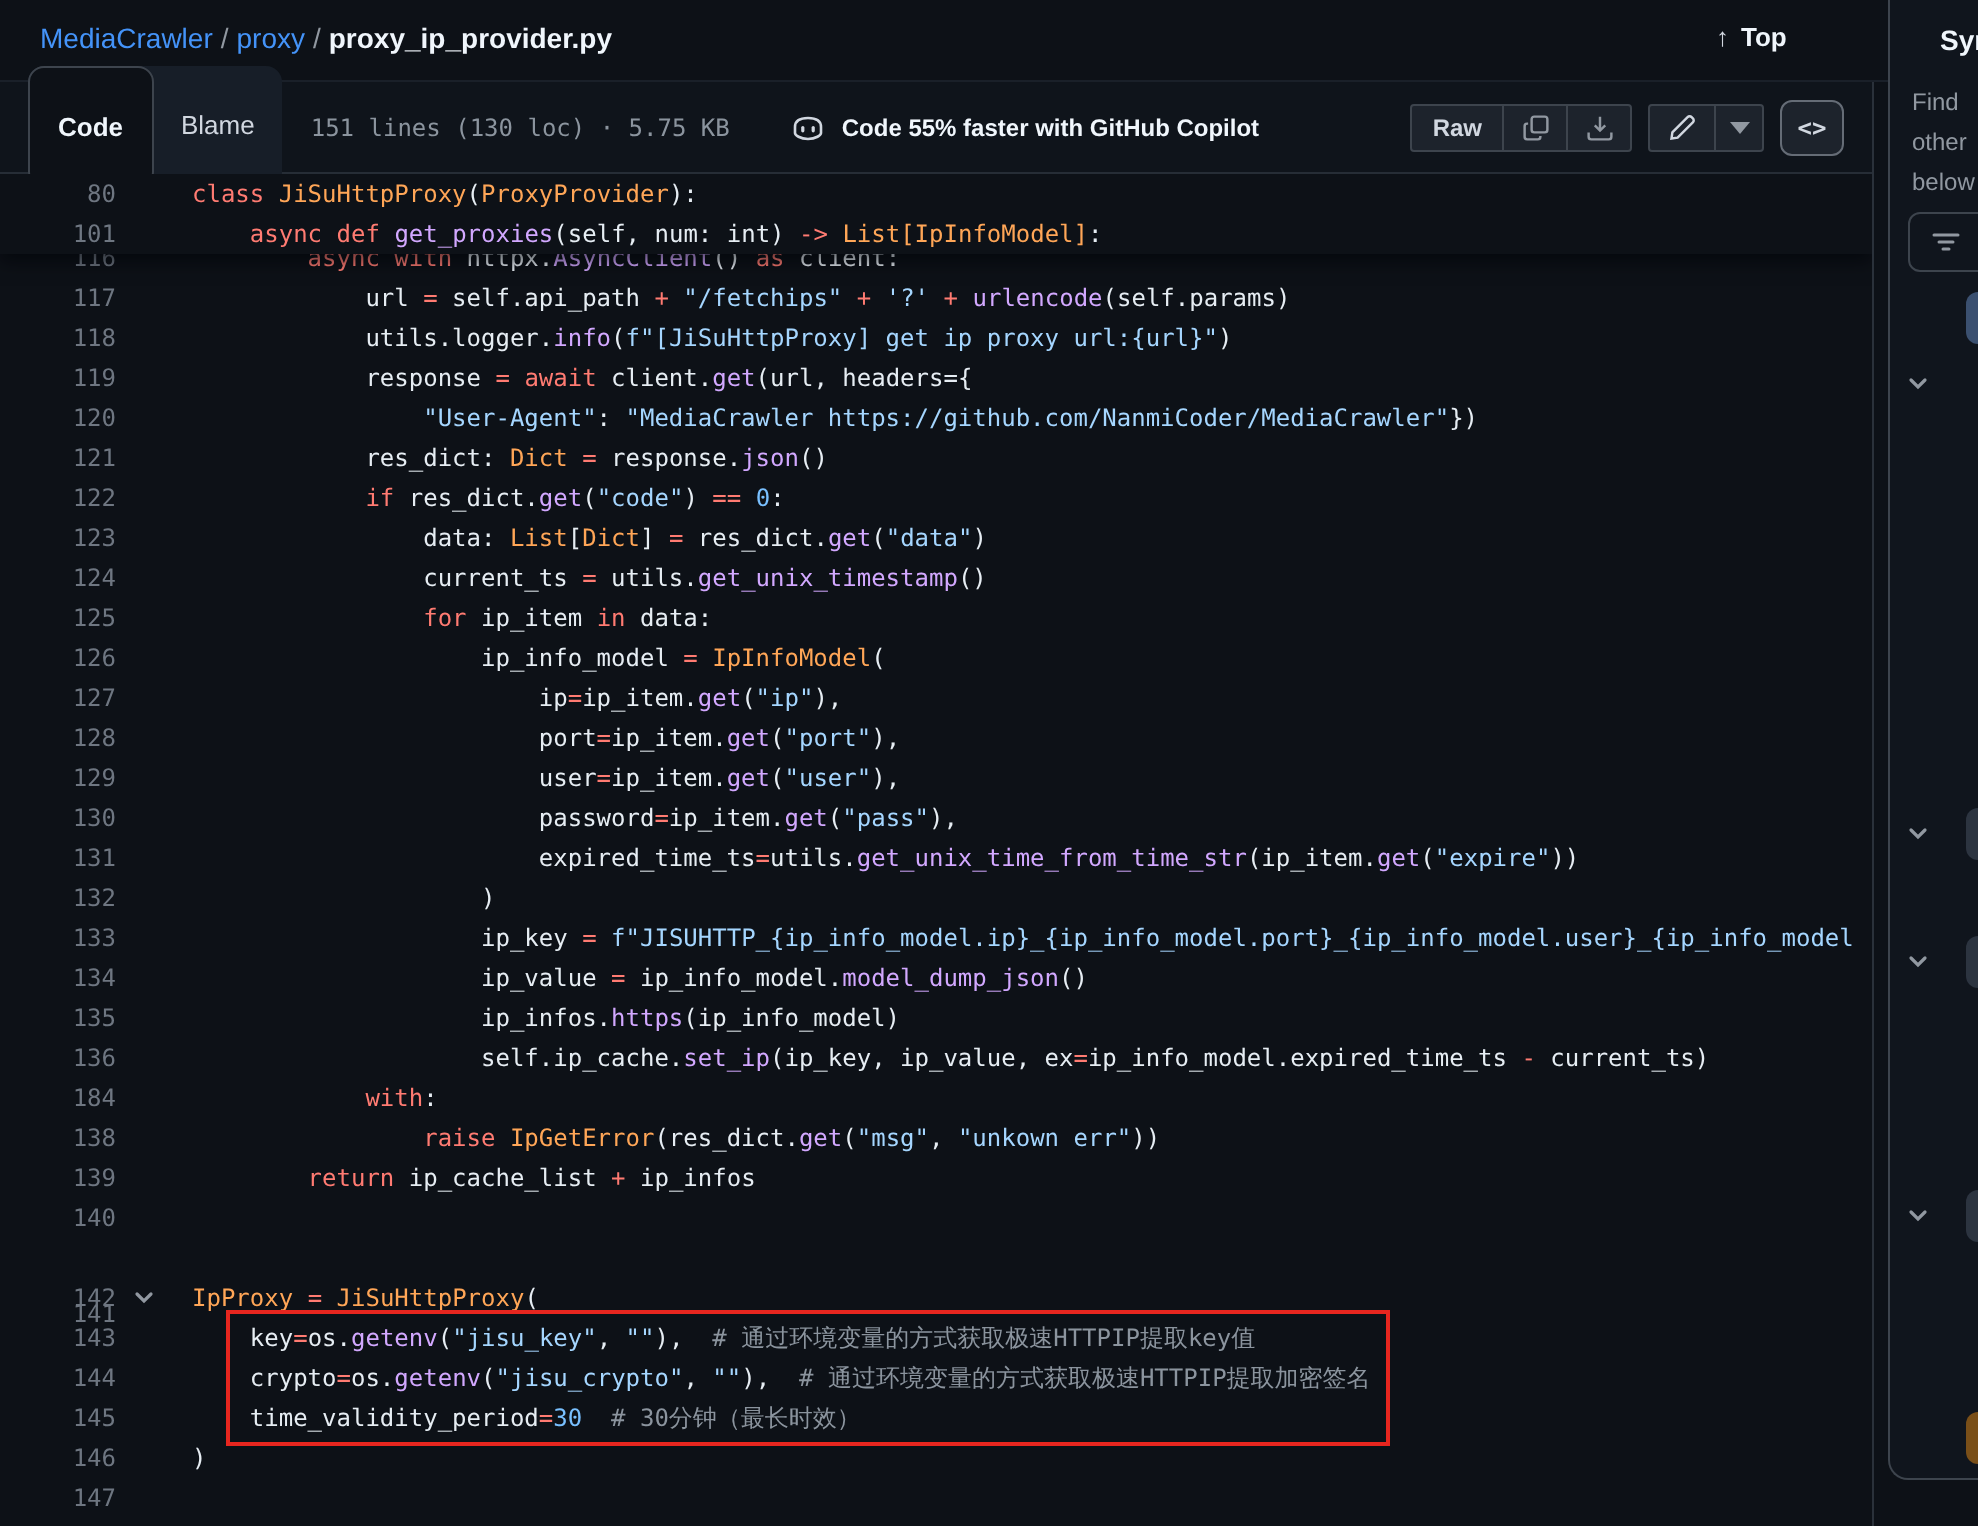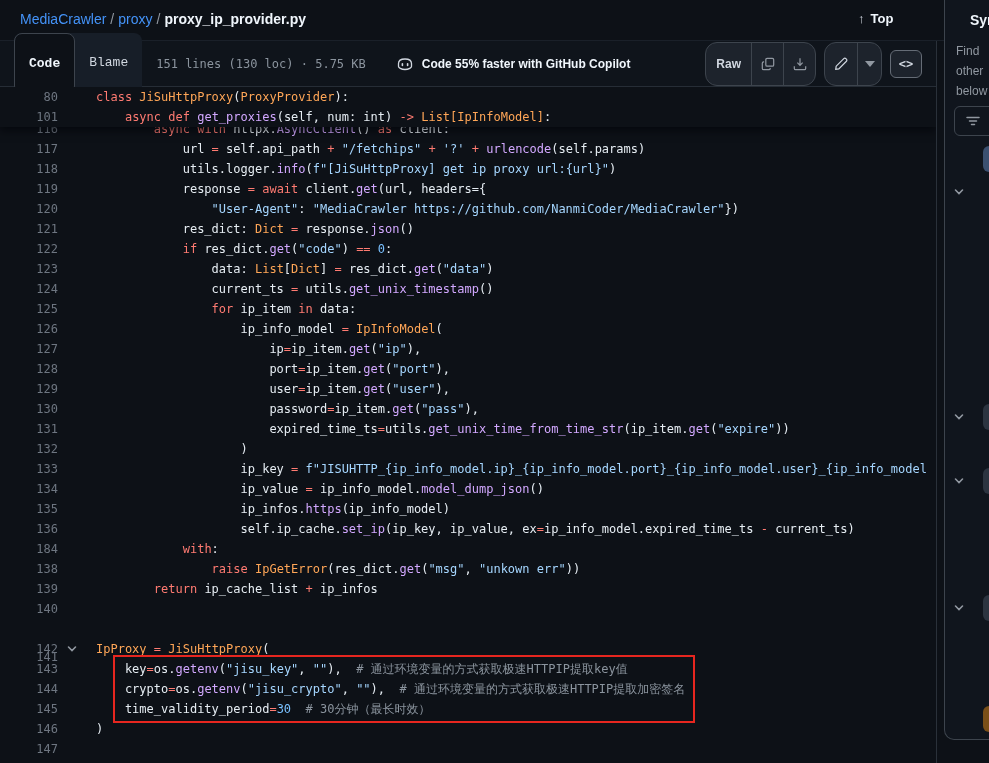--- a/index.html
+++ b/index.html
@@ -19,29 +19,29 @@
 
   
   .card { position:absolute; left:0; top:41px; width:937px; height:722px;
     background:#0d1117; border-right:1px solid #2a313a; }
 
   
   .toolbar { position:absolute; left:0; top:0; width:100%; height:46px;
     background:#0f141b; border-bottom:1px solid #262d36;
     display:flex; align-items:center; padding:0 14px; }
   .seg { display:flex; background:#171e28; border-radius:8px; align-items:stretch; flex:0 0 auto; }
-  .seg-btn { padding:22px 14px; font-size:13px; color:#d1d7e0; border-radius:8px; cursor:pointer;font-family:Liberation Mono, monospace; }
+  .seg-btn { padding:22px 14px; font-size:13px; color:#d1d7e0; border-radius:8px; cursor:pointer; }
   .seg-btn.on { background:#0d1117; border:1px solid #3d444d; color:#f0f6fc; font-weight:600; }
   .stats { margin-left:14px; font-family:"DejaVu Sans Mono", monospace; font-size:12px;
     color:#8b949e; white-space:nowrap; }
   .copilot { display:flex; align-items:center; gap:8px; margin-left:30px; cursor:pointer; }
   .copilot-text { font-size:12px; font-weight:700; color:#f0f6fc; white-space:nowrap; }
   .tb-right { margin-left:auto; display:flex; align-items:center; gap:8px; }
-  .btn-group { display:flex; border:1px solid #3d444d; border-radius:12px; overflow:hidden;
-    background:#1d232c; height:44px; }
+  .btn-group { display:flex; border:1px solid #3d444d; border-radius:2px; overflow:hidden;
+    background:#1d232c; height:24px; }
   .btn-seg { display:flex; align-items:center; justify-content:center; padding:0 10px;
     color:#d1d7e0; font-size:12px; font-weight:600; cursor:pointer; }
   .btn-seg + .btn-seg { border-left:1px solid #3d444d; }
   .btn-seg.icon { width:32px; padding:0; }
   .btn-sym { width:32px; height:28px; border:1px solid #656c76; border-radius:6px;
     background:#1d232c; display:flex; align-items:center; justify-content:center;
     font-family:"DejaVu Sans Mono", monospace; font-size:12px; font-weight:700;
     color:#d1d7e0; cursor:pointer; }
 
   

